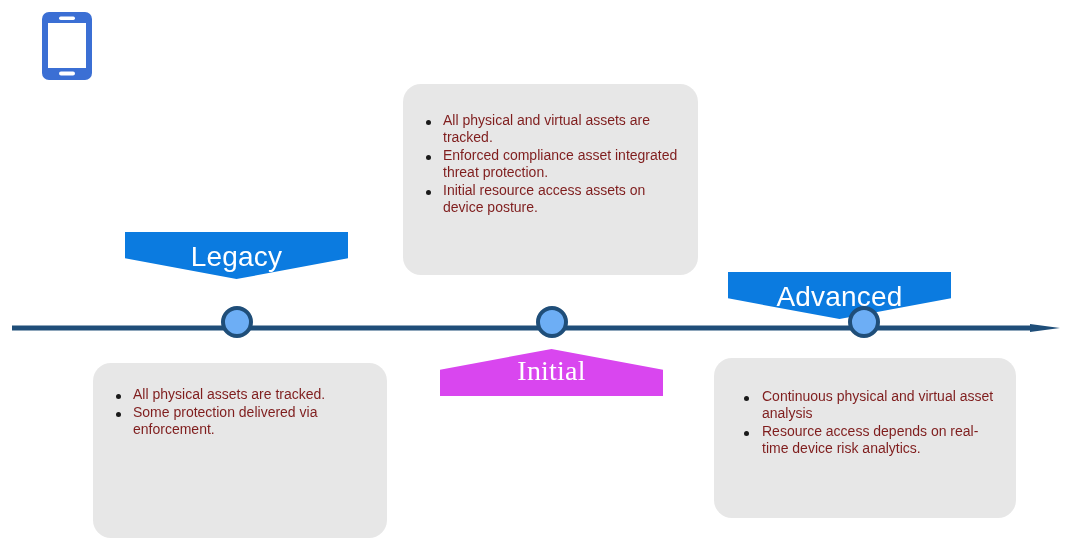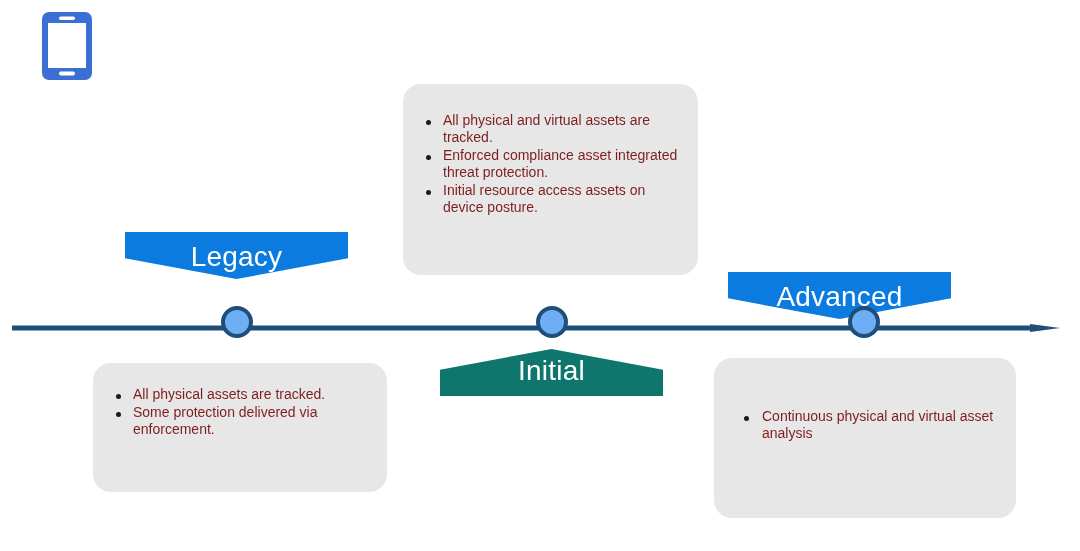--- a/index.html
+++ b/index.html
@@ -95,25 +95,25 @@
     width: 5px;
     height: 5px;
     border-radius: 50%;
     background: #1a1a1a;
   }
 
   
   #card-top     { left: 403px; top: 84px;  width: 295px; height: 191px; }
   #card-top ul  { padding-top: 28px; }
 
-  #card-left    { left: 93px;  top: 363px; width: 294px; height: 129px; }
+  #card-left    { left: 93px;  top: 363px; width: 294px; height: 175px; }
   #card-left ul { padding-top: 23px; }
 
   #card-right   { left: 714px; top: 358px; width: 302px; height: 160px; }
-  #card-right ul{ padding-top: 30px; padding-left: 48px; margin-top: 20px; }
+  #card-right ul{ padding-top: 30px; padding-left: 48px; }
   #card-right li::before { left: -18px; }
 
   #banner-legacy   { left: 125px; top: 232px; width: 223px; height: 47px; }
   #banner-initial  { left: 440px; top: 349px; width: 223px; height: 47px; }
   #banner-advanced { left: 728px; top: 232px; width: 223px; height: 47px; margin-top: 40px; }
 
   #node-1 { left: 221px; top: 306px; }
   #node-2 { left: 536px; top: 306px; }
   #node-3 { left: 848px; top: 306px; }
 </style>
@@ -138,21 +138,21 @@
     </svg>
   </div>
 
   <div class="node" id="node-1" style="background: rgb(109, 174, 245); border-color: rgb(31, 78, 121);"></div>
   <div class="node" id="node-2" style="background: rgb(109, 174, 245); border-color: rgb(31, 78, 121);"></div>
   <div class="node" id="node-3" style="background: rgb(109, 174, 245); border-color: rgb(31, 78, 121);"></div>
 
   <div class="banner banner-down" id="banner-legacy" style="background: rgb(11, 123, 224);">
     <span class="banner-label">Legacy</span>
   </div>
-  <div class="banner banner-up" id="banner-initial" style="background: #0f766e;">
+  <div class="banner banner-up" id="banner-initial" style="background: #d946ef; font-family: Liberation Serif, serif;">
     <span class="banner-label">Initial</span>
   </div>
   <div class="banner banner-down" id="banner-advanced" style="background: rgb(11, 123, 224);">
     <span class="banner-label">Advanced</span>
   </div>
 
   <div class="card" id="card-top" style="background: rgb(231, 231, 231);">
     <ul>
       <li>All physical and virtual assets are tracked.</li>
       <li>Enforced compliance asset integrated threat protection.</li>
@@ -163,16 +163,17 @@
   <div class="card" id="card-left" style="background: rgb(231, 231, 231);">
     <ul>
       <li>All physical assets are tracked.</li>
       <li>Some protection delivered via enforcement.</li>
     </ul>
   </div>
 
   <div class="card" id="card-right" style="background: rgb(231, 231, 231);">
     <ul>
       <li>Continuous physical and virtual asset analysis</li>
+      <li>Resource access depends on real-time device risk analytics.</li>
     </ul>
   </div>
 
 </div>
 
 </body></html>

